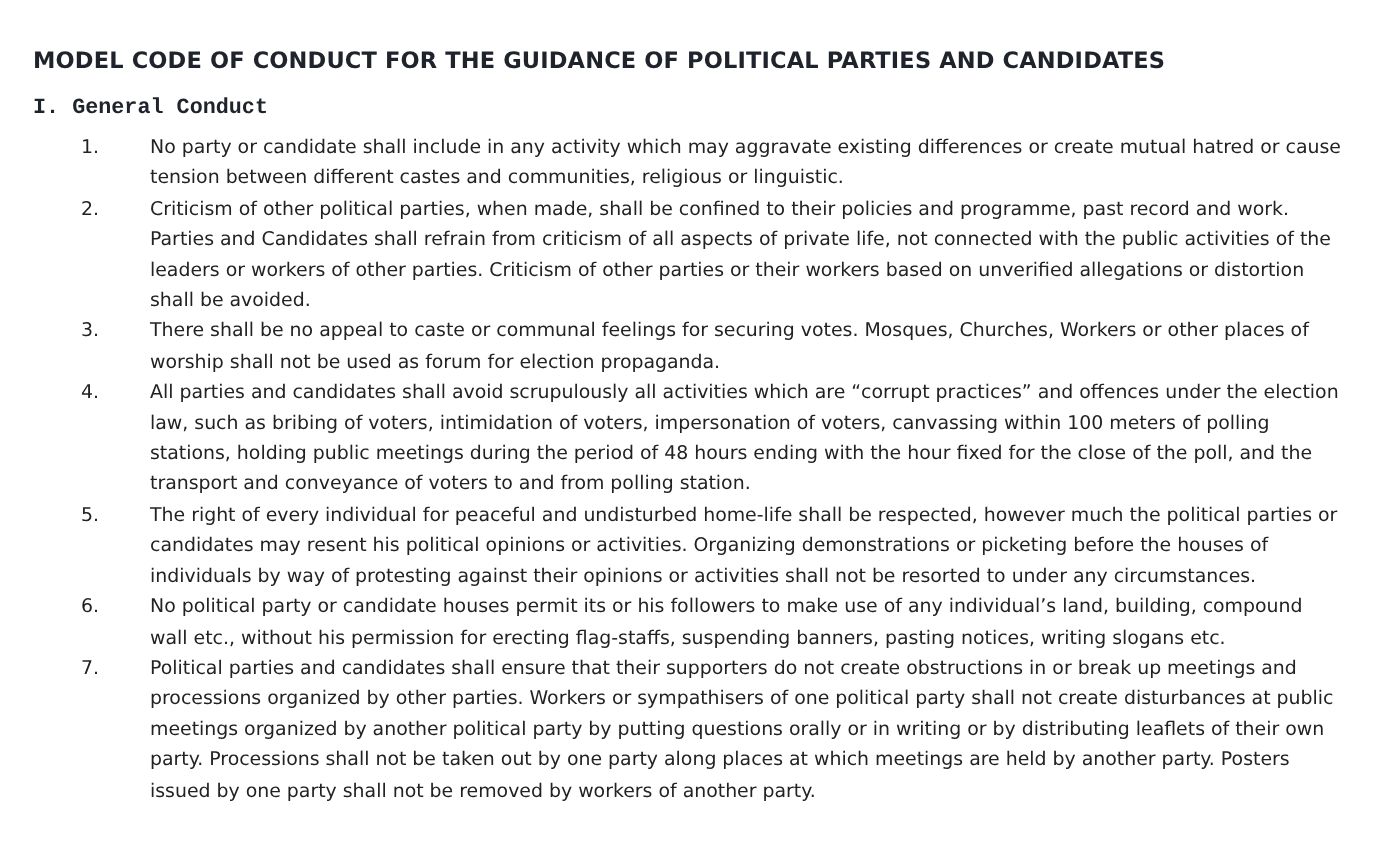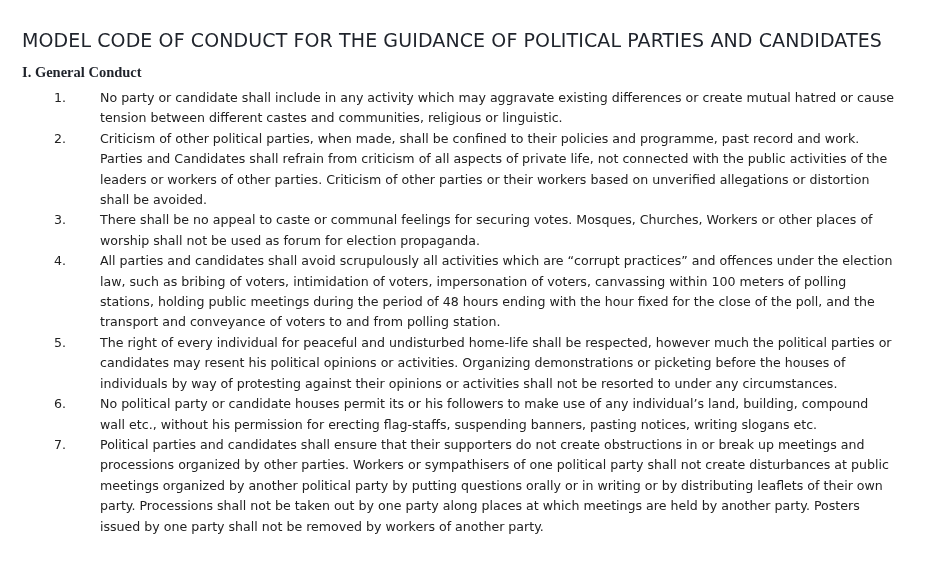--- a/index.html
+++ b/index.html
@@ -13,29 +13,29 @@
       overflow: hidden;
       font-family: "DejaVu Sans", sans-serif;
       color: #212529;
     }
     .page {
       padding: 26px 0 0 22px;
       width: 890px;
     }
     .title {
       font-family: "DejaVu Sans", sans-serif;
-      font-weight: normal;
-      font-size: 19px;
+      font-weight: bold;
+      font-size: 15px;
       line-height: 29px;
       letter-spacing: 0.1px;
       color: #1f232b;
       margin: 0 0 7px 0;
     }
     .subheading {
-      font-family: Liberation Serif, serif;
+      font-family: Liberation Mono, monospace;
       font-weight: bold;
       font-size: 14.5px;
       line-height: 20px;
       color: #1f232b;
       margin: 0 0 6px 0;
     }
     .clauses {
       margin: 0;
       padding: 0 0 0 32px;
       list-style: none;

